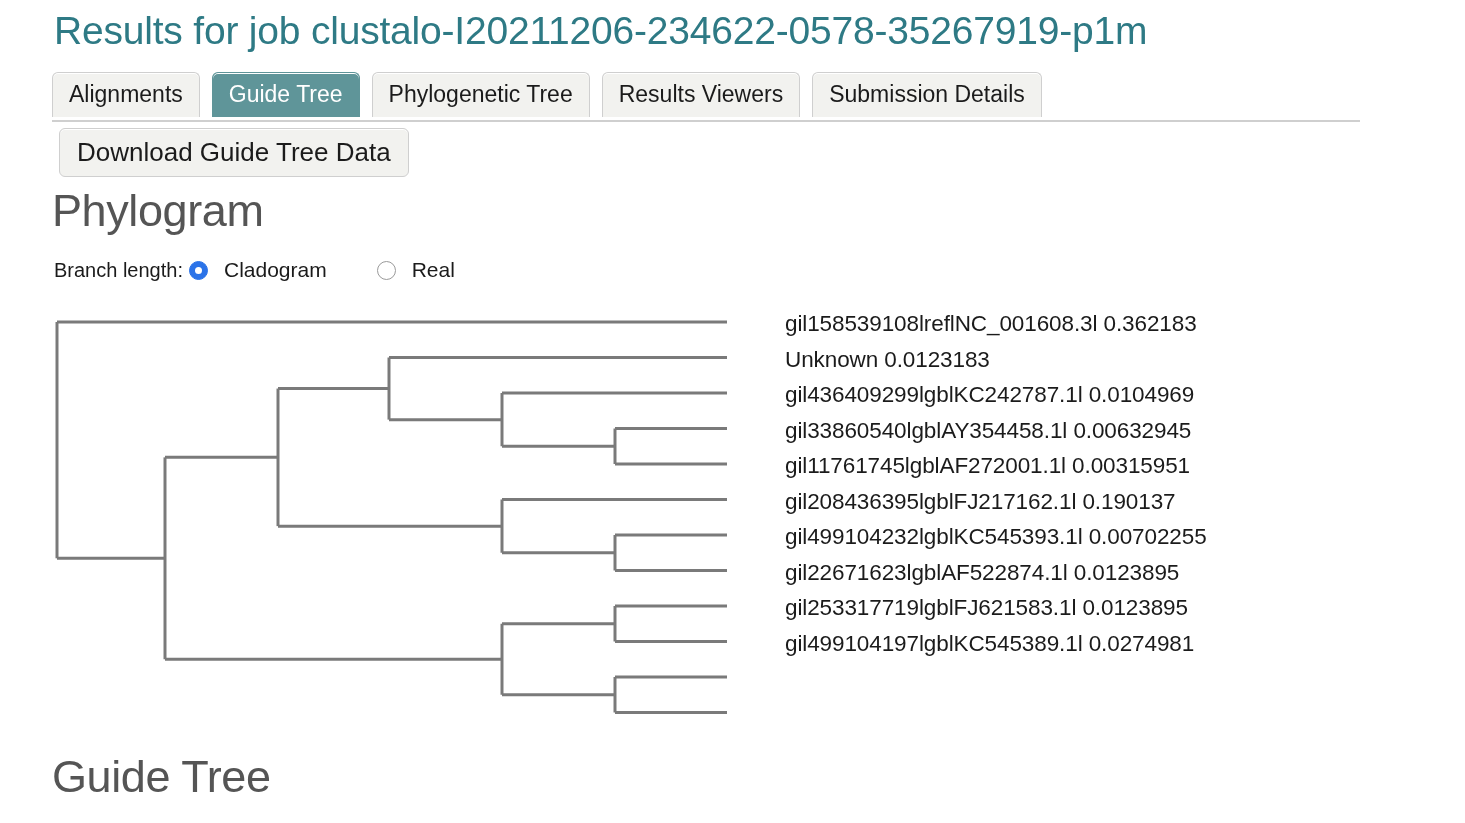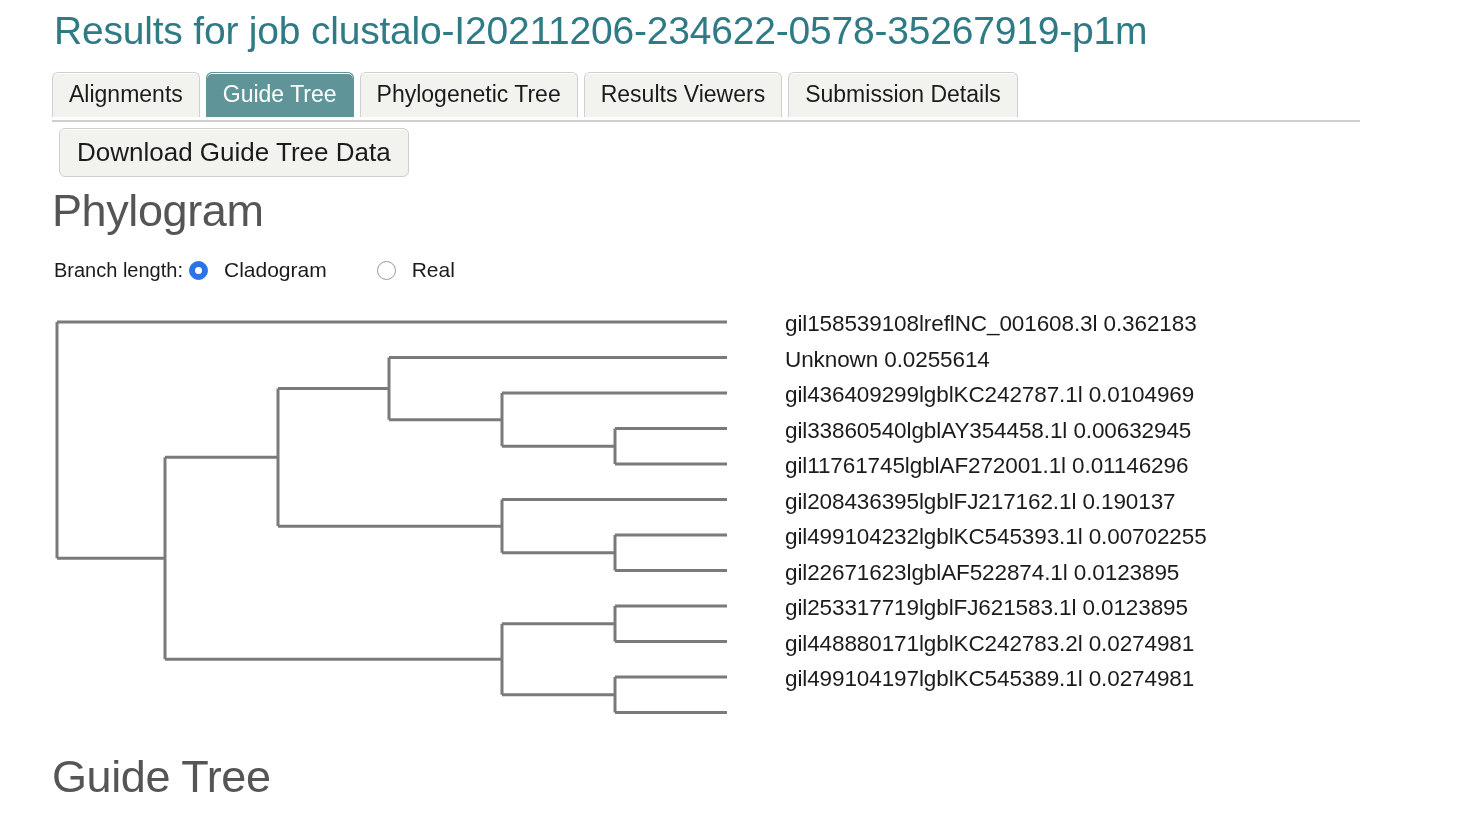--- a/index.html
+++ b/index.html
@@ -39,21 +39,21 @@
     height: 50px;
     border-bottom: 2px solid #cfcfcf;
     box-sizing: border-box;
   }
   .tabs-row {
     position: absolute;
     left: 0;
     top: 0;
     display: flex;
     align-items: flex-end;
-    gap: 6px;
+    gap: 12px;
     white-space: nowrap;
   }
   .tab {
     display: inline-block;
     padding: 9px 16px 10px 16px;
     font-size: 23px;
     line-height: 1.08;
     color: #1b1b1b;
     background: #f2f2ef;
     border: 1px solid #cfcfcf;
@@ -249,25 +249,24 @@
       <line x1="165" x2="502" y1="659.25" y2="659.25" stroke="#7a7a7a" stroke-width="3"></line>
       <line x1="165" x2="165" y1="457.34375" y2="659.25" stroke="#7a7a7a" stroke-width="3"></line>
       <line x1="57" x2="727" y1="322" y2="322" stroke="#7a7a7a" stroke-width="3"></line>
       <line x1="57" x2="165" y1="558.296875" y2="558.296875" stroke="#7a7a7a" stroke-width="3"></line>
       <line x1="57" x2="57" y1="322" y2="558.296875" stroke="#7a7a7a" stroke-width="3"></line>
     </svg>
 </div>
 
 <div class="leaf-labels" id="leaf-labels">
     <div class="leaf-label">gil158539108lreflNC_001608.3l 0.362183</div>
-    <div class="leaf-label">Unknown 0.0255614</div>
+    <div class="leaf-label">Unknown 0.0123183</div>
     <div class="leaf-label">gil436409299lgblKC242787.1l 0.0104969</div>
     <div class="leaf-label">gil33860540lgblAY354458.1l 0.00632945</div>
-    <div class="leaf-label">gil11761745lgblAF272001.1l 0.01146296</div>
+    <div class="leaf-label">gil11761745lgblAF272001.1l 0.00315951</div>
     <div class="leaf-label">gil208436395lgblFJ217162.1l 0.190137</div>
     <div class="leaf-label">gil499104232lgblKC545393.1l 0.00702255</div>
     <div class="leaf-label">gil22671623lgblAF522874.1l 0.0123895</div>
     <div class="leaf-label">gil253317719lgblFJ621583.1l 0.0123895</div>
-    <div class="leaf-label">gil448880171lgblKC242783.2l 0.0274981</div>
     <div class="leaf-label">gil499104197lgblKC545389.1l 0.0274981</div>
   </div>
 
 <div class="section-heading" id="guidetree-heading">Guide Tree</div>
 
 </body></html>

